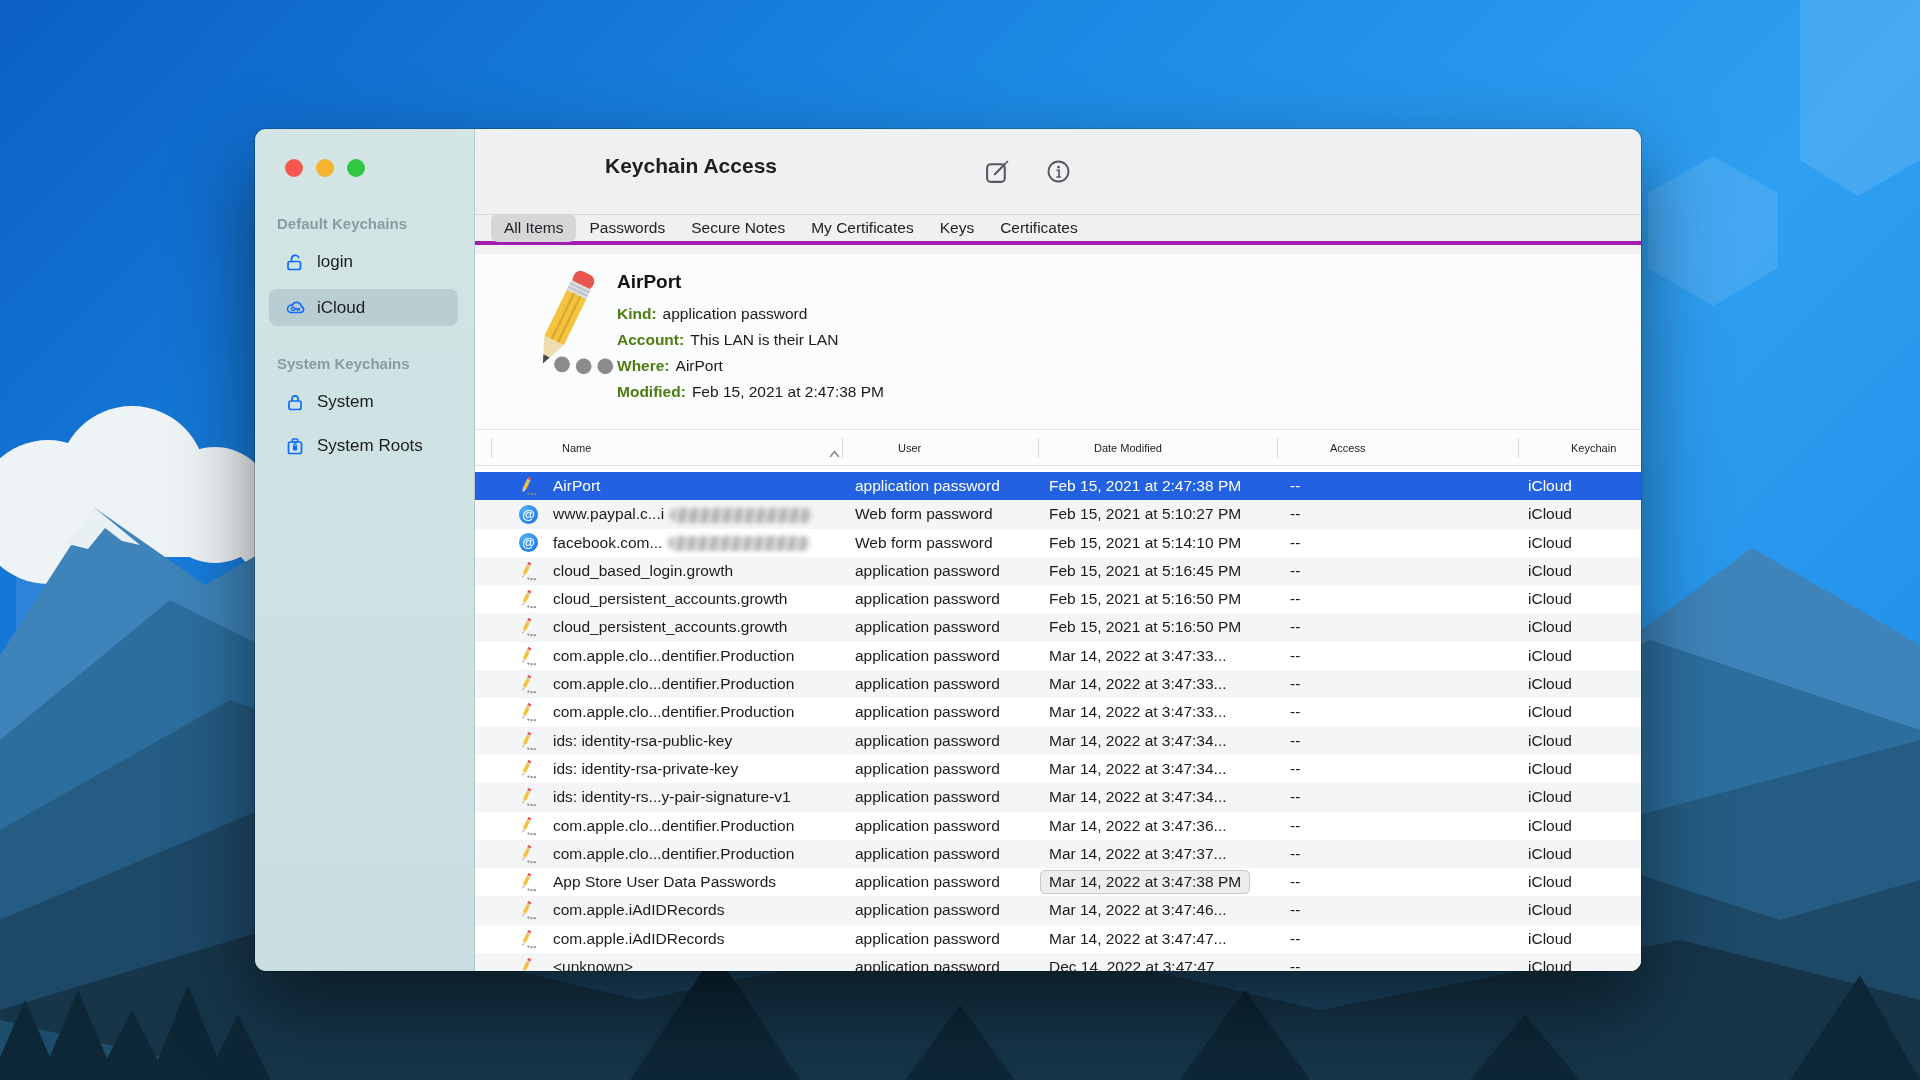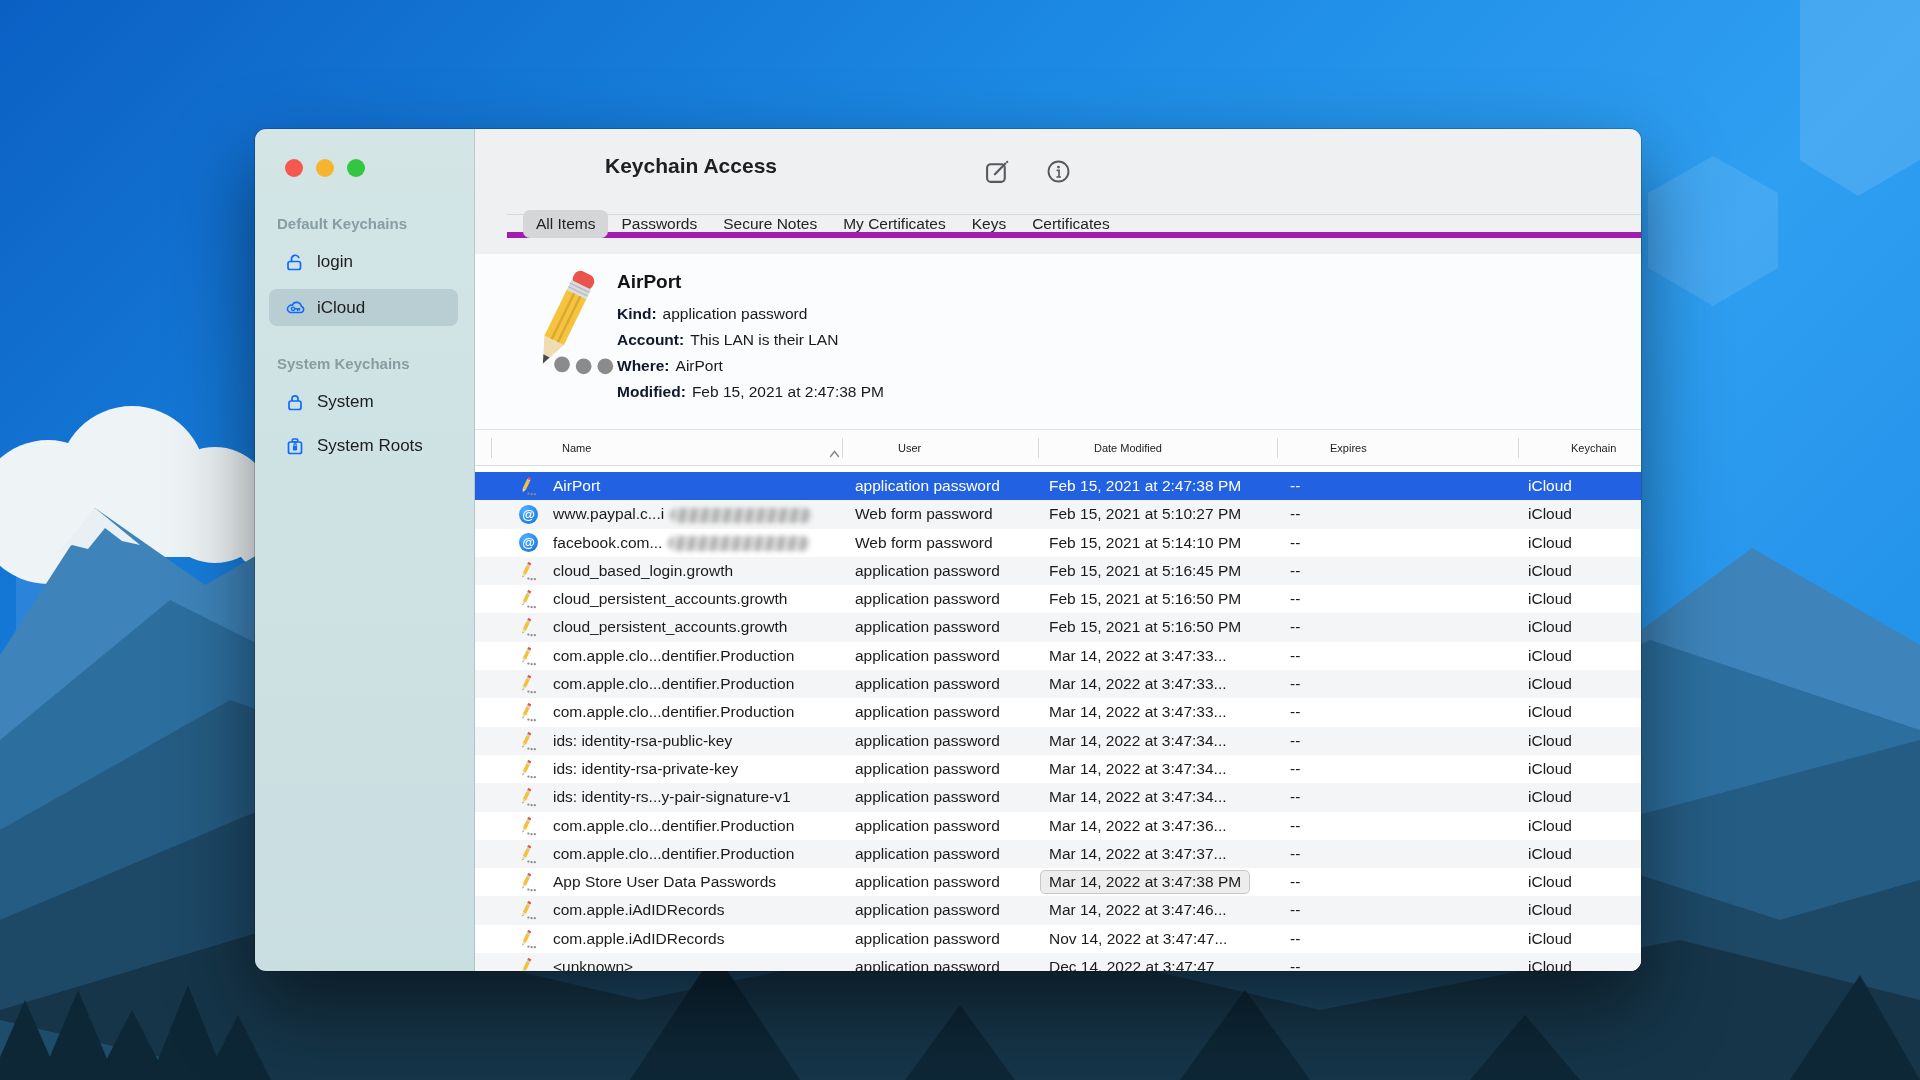--- a/index.html
+++ b/index.html
@@ -30,30 +30,30 @@
   .titlebar{position:absolute;left:0;right:0;top:0;height:85px;}
   .win-title{position:absolute;left:130px;top:25px;font-size:21px;font-weight:bold;color:#202022;}
   .tool-btn{position:absolute;top:29px;width:28px;height:28px;background:none;border:none;padding:0;cursor:default;}
   .tool-btn.compose{left:508px;}
   .tool-btn.info{left:569px;}
   .searchbox{position:absolute;left:634px;top:21px;width:514px;height:38px;background:#f2f3f5;border:1px solid #e0e1e4;border-radius:9px;box-sizing:border-box;display:flex;align-items:center;padding:0 10px;}
   .searchbox input{border:none;background:transparent;outline:none;font-size:16px;color:#333;width:100%;font-family:inherit;}
   .searchbox input::placeholder{color:#9a9aa2;}
   .search-ic{margin-right:7px;display:inline-flex;}
 
-  .tabbar{position:absolute;left:0;right:0;top:85px;height:24px;border-top:1px solid #d7d8da;border-bottom:6px solid #a21caf;display:flex;align-items:center;padding-left:16px;box-sizing:border-box;margin-left:32px;}
+  .tabbar{position:absolute;left:0;right:0;top:85px;height:31px;border-top:1px solid #d7d8da;border-bottom:4px solid #a21caf;display:flex;align-items:center;padding-left:16px;box-sizing:border-box;}
   .tab{font-size:15.5px;color:#232325;padding:5px 13px;border-radius:7px;white-space:nowrap;}
   .tab.selected{background:#d4d6d8;}
 
   .detail{position:absolute;left:0;right:0;top:125px;height:175px;background:#fbfcfd;}
   .big-icon{position:absolute;left:30px;top:12px;width:118px;height:118px;}
   .d-title{position:absolute;left:142px;top:17px;font-size:19px;font-weight:bold;color:#141416;}
   .d-fields{position:absolute;left:142px;top:47px;}
   .d-row{font-size:15.5px;line-height:26px;white-space:nowrap;}
-  .d-row .lbl{color:#0f172a;font-weight:bold;margin-right:6px;}
+  .d-row .lbl{color:#4d7c0f;font-weight:bold;margin-right:6px;}
   .d-row .val{color:#1a1a1c;}
 
   .thead{position:absolute;left:0;right:0;top:300px;height:37px;background:#fcfcfd;border-top:1px solid #e2e3e4;border-bottom:1px solid #dedfe0;box-sizing:border-box;}
   .th{position:absolute;top:0;height:36px;line-height:36px;font-size:11px;color:#1c1c1e;white-space:nowrap;margin-left:40px;}
   .th-sep{position:absolute;top:8px;height:20px;width:1px;background:#d9d9db;}
   .sortcaret{position:absolute;left:354px;top:14px;}
 
   .tbody{position:absolute;left:0;right:0;top:337px;bottom:0;background:#ffffff;padding-top:6px;box-sizing:border-box;overflow:hidden;}
   .row{position:relative;height:28.3px;}
   .row.alt{background:#f4f5f6;}
@@ -249,21 +249,21 @@
         <span class="th-sep" style="left:802px"></span>
         <span class="th-sep" style="left:1043px"></span>
         <span class="sortcaret">
           <svg width="11" height="8" viewBox="0 0 11 8">
               <path d="M1.5 6.5 L5.5 1.5 L9.5 6.5" fill="none" stroke="#8a8a8e" stroke-width="1.5" stroke-linecap="round"></path>
             </svg>
         </span>
       <span class="th" style="left: 47px;">Name</span>
           <span class="th" style="left: 383px;">User</span>
           <span class="th" style="left: 579px;">Date Modified</span>
-          <span class="th" style="left: 815px;">Expires</span>
+          <span class="th" style="left: 815px;">Access</span>
           <span class="th" style="left: 1056px;">Keychain</span>
         </div>
 
       <div class="tbody" id="tbody">
           <div class="row selected">
             <div class="cell c-name"><span class="rowicon">
                 <svg width="21" height="21" viewBox="0 0 21 21">
                   <g transform="rotate(26 9 9)">
                     <rect x="7.4" y="0.6" width="3.6" height="2.7" rx="1" fill="#e4574f"></rect>
                     <rect x="7.4" y="3" width="3.6" height="1.7" fill="#c9ced4"></rect>
@@ -564,21 +564,21 @@
                     <rect x="7.4" y="4.7" width="3.6" height="8.3" fill="#f2c13d"></rect>
                     <path d="M7.4 13 h3.6 l-1.8 4.2 z" fill="#edd9ac"></path>
                     <path d="M8.7 15.9 l0.5 1.3 0.5 -1.3 z" fill="#555"></path>
                   </g>
                   <circle cx="11.4" cy="17.6" r="1.15" fill="#8d8d8d"></circle>
                   <circle cx="14.6" cy="18.2" r="1.15" fill="#8d8d8d"></circle>
                   <circle cx="17.8" cy="18.2" r="1.15" fill="#8d8d8d"></circle>
                 </svg>
               </span><span class="nametext">com.apple.iAdIDRecords</span></div>
             <div class="cell c-kind">application password</div>
-            <div class="cell c-date">Nov 14, 2022 at 3:47:47...</div>
+            <div class="cell c-date">Mar 14, 2022 at 3:47:47...</div>
             <div class="cell c-expires">--</div>
             <div class="cell c-keychain">iCloud</div>
           </div>
           <div class="row alt">
             <div class="cell c-name"><span class="rowicon">
                 <svg width="21" height="21" viewBox="0 0 21 21">
                   <g transform="rotate(26 9 9)">
                     <rect x="7.4" y="0.6" width="3.6" height="2.7" rx="1" fill="#e4574f"></rect>
                     <rect x="7.4" y="3" width="3.6" height="1.7" fill="#c9ced4"></rect>
                     <rect x="7.4" y="4.7" width="3.6" height="8.3" fill="#f2c13d"></rect>

